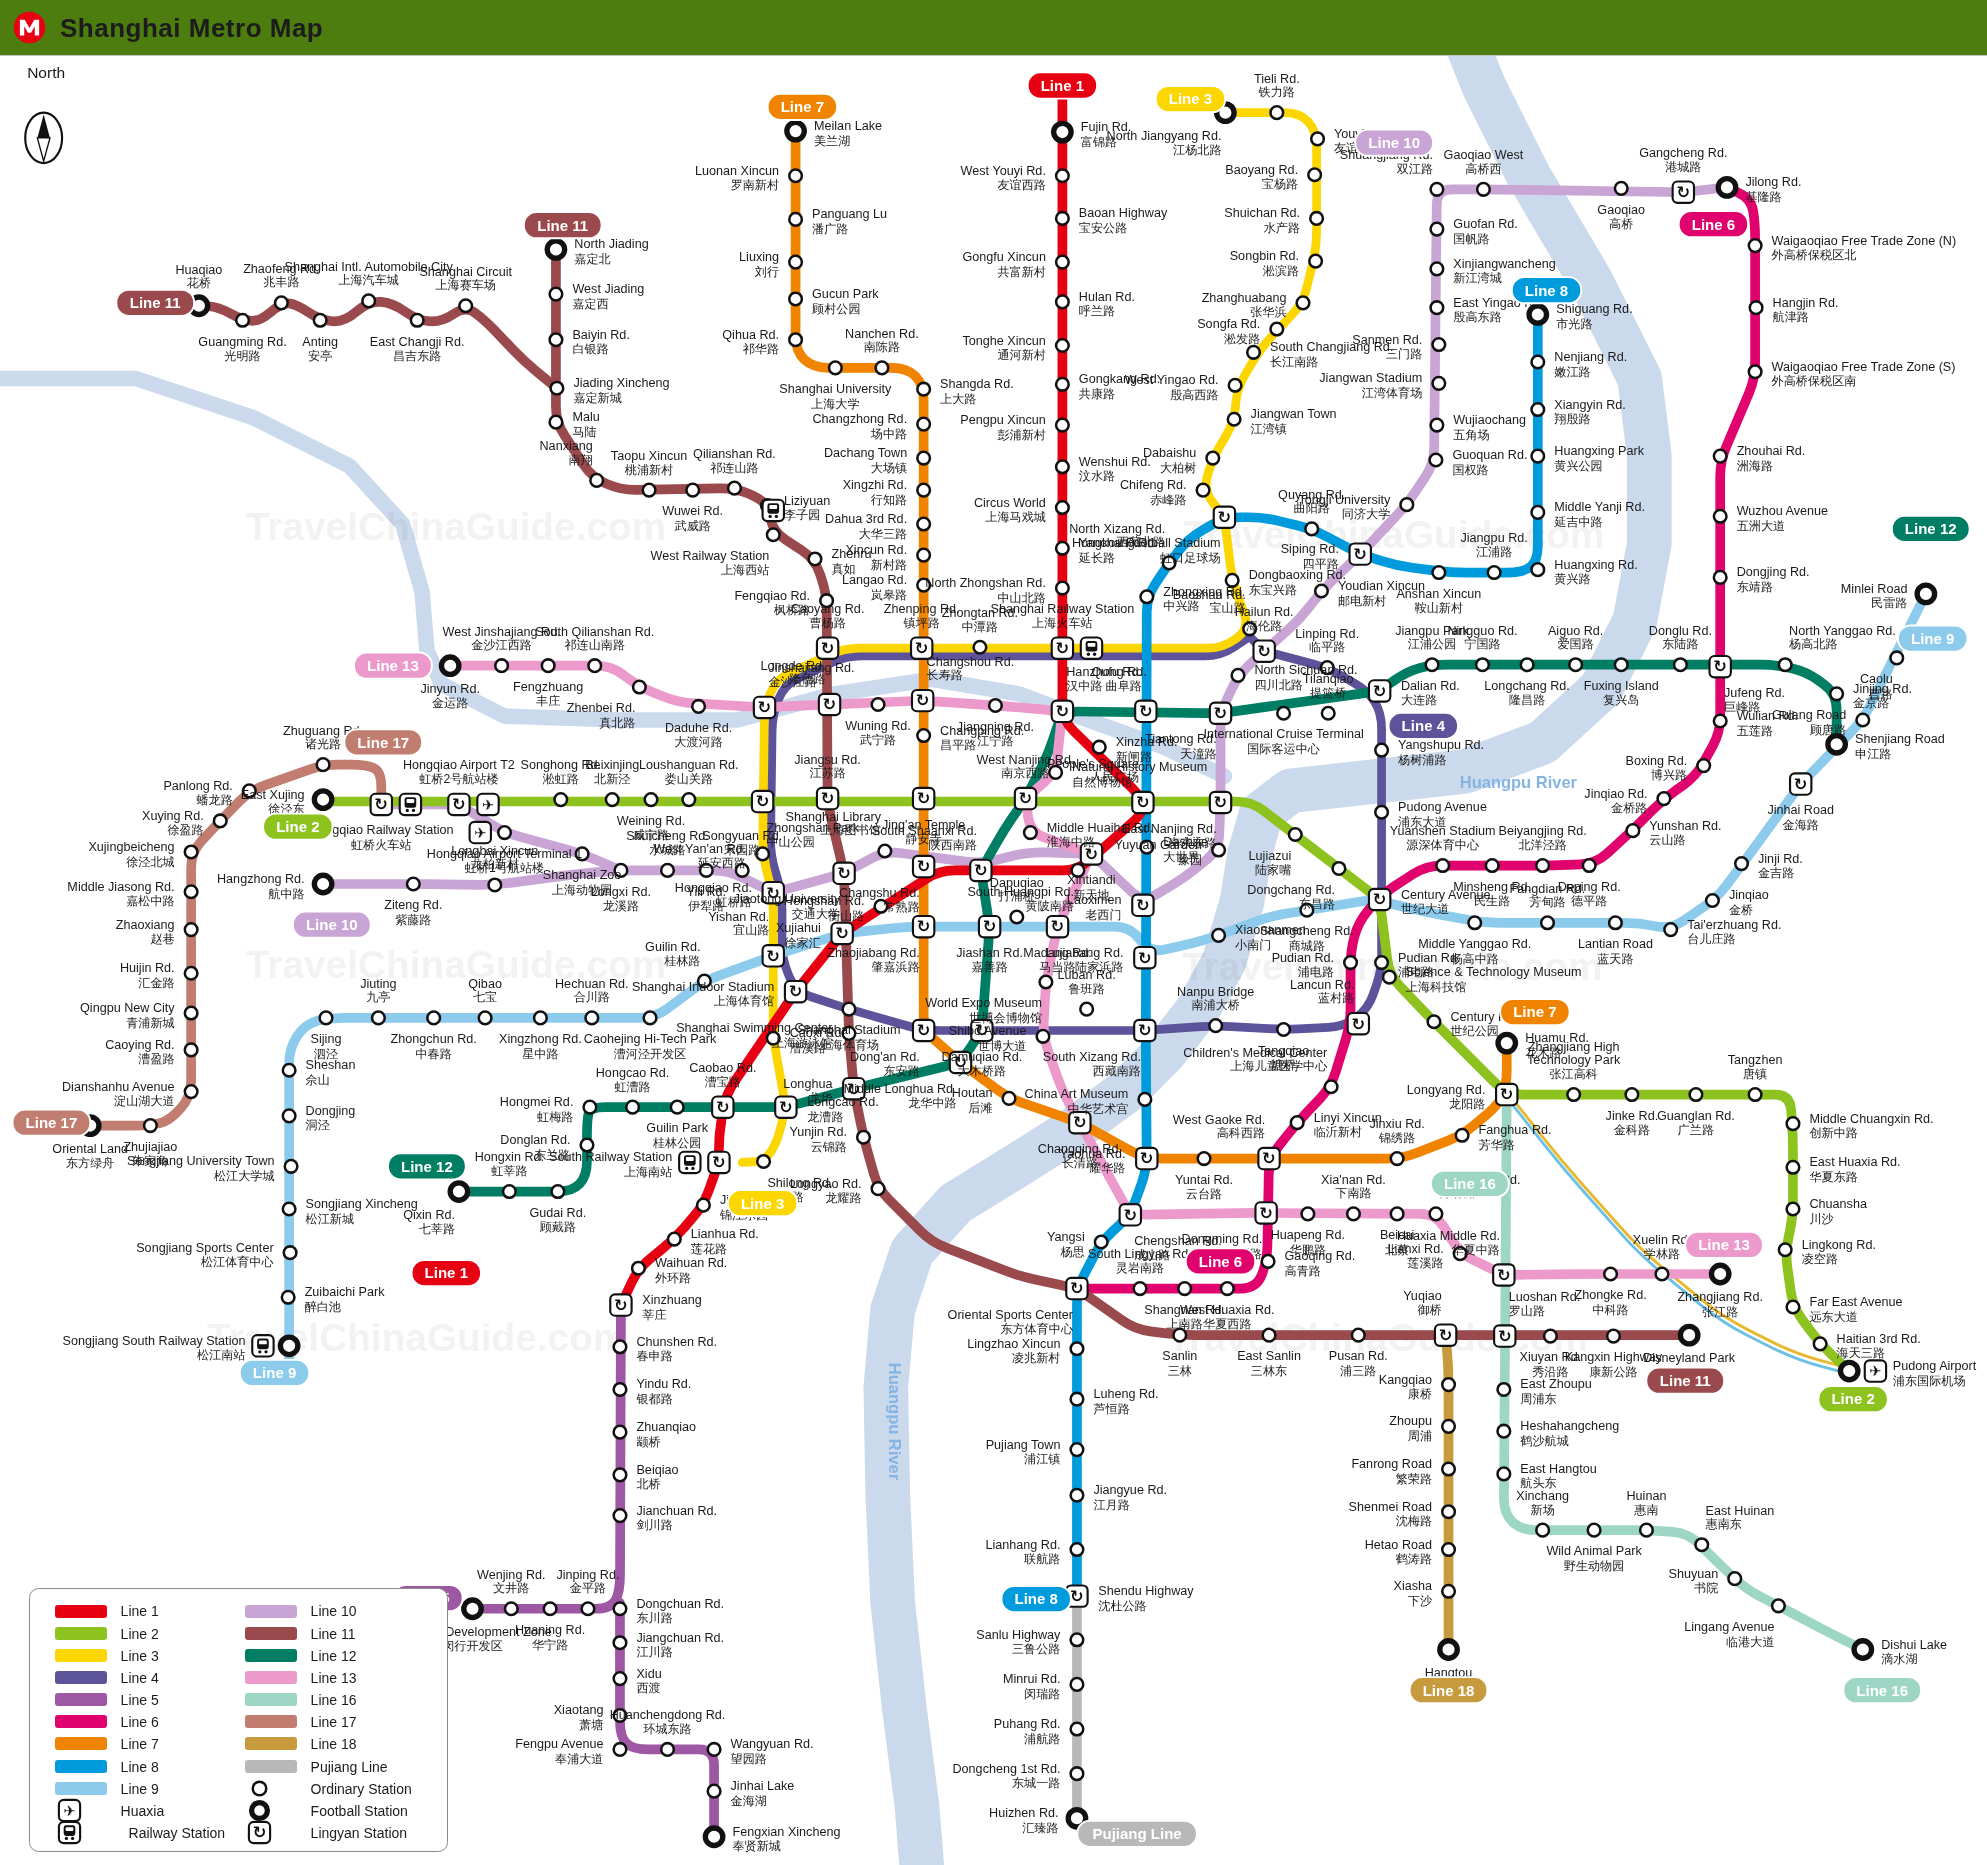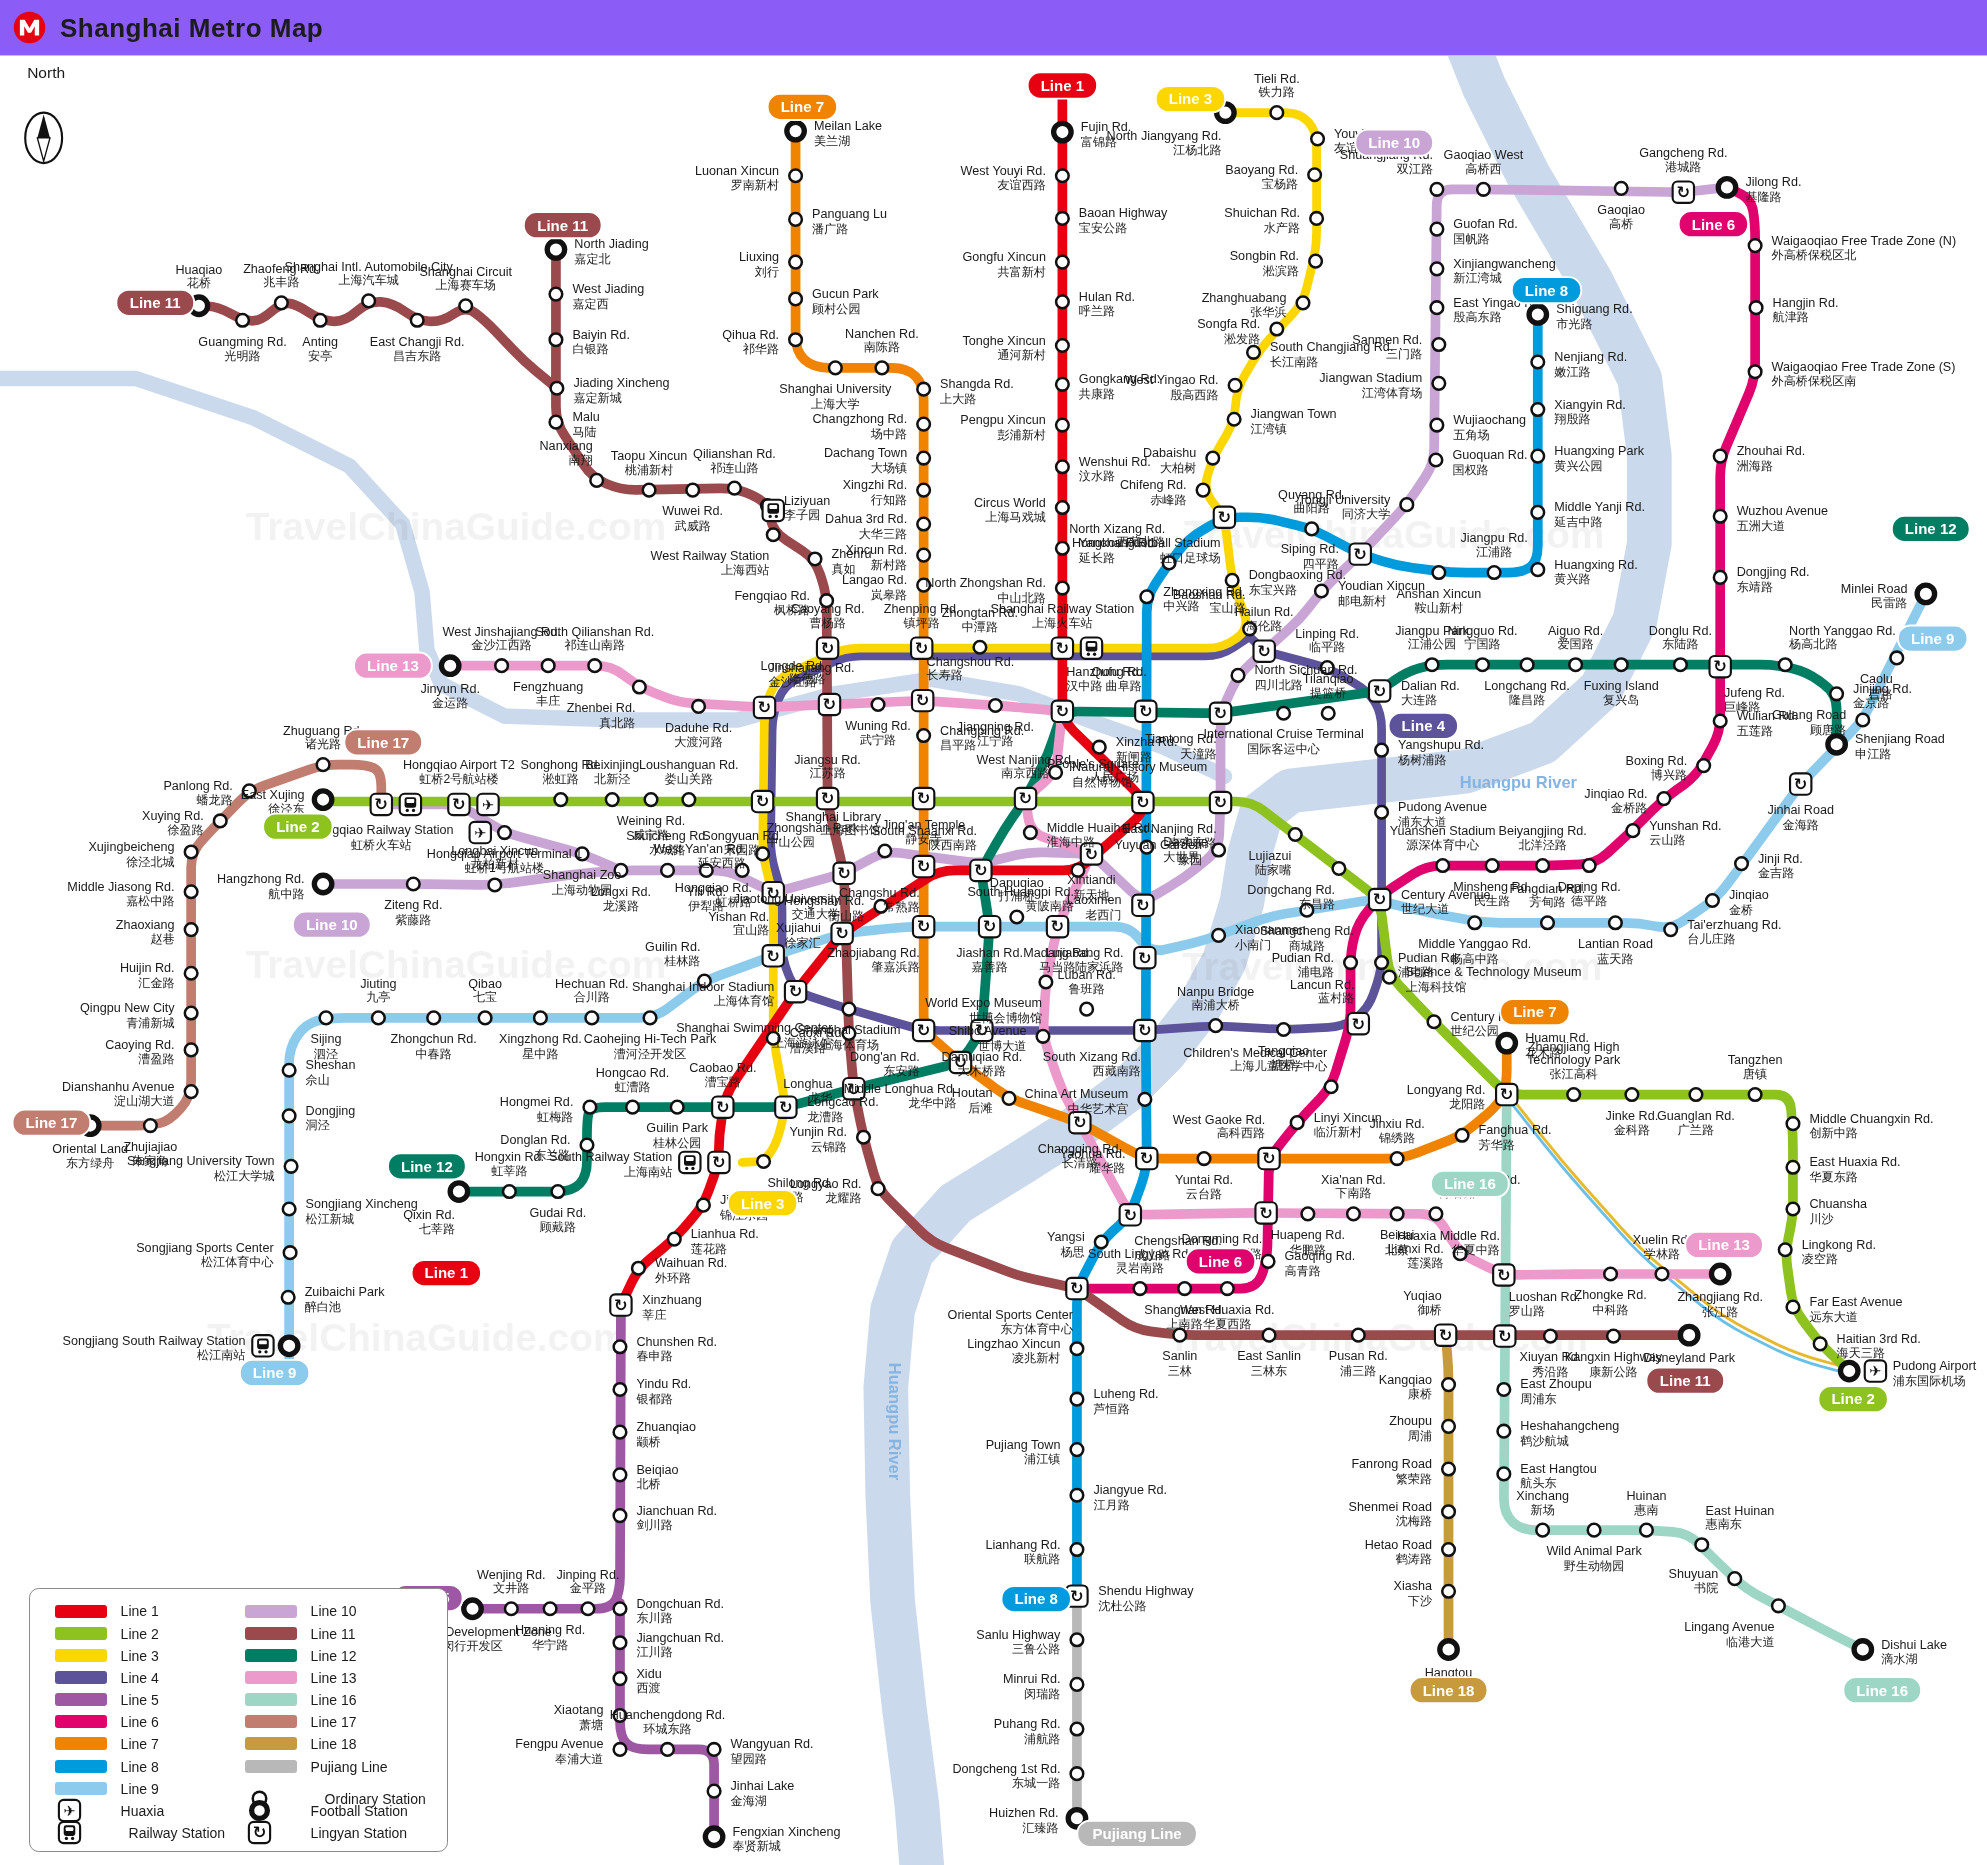--- a/index.html
+++ b/index.html
@@ -1,17 +1,17 @@
 <!DOCTYPE html>
 <html><head>
 <meta charset="utf-8">
 <style>
   html,body{margin:0;padding:0;background:#fff;}
   body{width:1987px;height:1865px;position:relative;font-family:"Liberation Sans",sans-serif;overflow:hidden;}
-  #topbar{position:absolute;left:0;top:0;width:1987px;height:55px;background:#8b5cf6;border-bottom:1px solid #c2c2c0;}
+  #topbar{position:absolute;left:0;top:0;width:1987px;height:55px;background:#4d7c0f;border-bottom:1px solid #c2c2c0;}
   #topbar .logo{position:absolute;left:11.6px;top:9.7px;width:35px;height:35px;}
   #topbar h1{position:absolute;left:60px;top:12.6px;margin:0;font-size:26px;font-weight:bold;color:#1c1c1c;letter-spacing:0.5px;}
   #map{position:absolute;left:0;top:0;}
   #legend{position:absolute;left:29px;top:1588px;width:419px;height:264px;background:#fff;border:1.9px solid #8a8a8a;border-radius:9.7px;box-sizing:border-box;}
   .lg-row{position:absolute;height:21.3px;display:flex;align-items:center;}
   .lg-swatch{width:52px;height:12.6px;border-radius:2.9px;margin-right:13.6px;flex:0 0 auto;}
   .lg-label{font-size:14px;color:#1c1c1c;white-space:nowrap;}
   .lg-sym{width:52px;display:flex;justify-content:flex-start;margin-right:13.6px;}
   svg text{user-select:none;}
 </style>
@@ -1806,21 +1806,21 @@
       <span class="lg-label">Line 17</span>
     </div>
     <div class="lg-row" style="top: 144px; left: 215px;">
       <span class="lg-swatch" style="background:#c79a3d"></span>
       <span class="lg-label">Line 18</span>
     </div>
     <div class="lg-row" style="top: 167px; left: 215px;">
       <span class="lg-swatch" style="background:#b8b8b8"></span>
       <span class="lg-label">Pujiang Line</span>
     </div>
-    <div class="lg-row" style="top: 199px; left: 215px; gap: 14px;">
+    <div class="lg-row" style="top: 189px; left: 215px;">
       <span class="lg-sym">
         <svg width="29" height="27" viewBox="-15 -14 30 28">
           <g>
             <circle cx="0" cy="0" r="7" fill="#fff" stroke="#111" stroke-width="2.6"></circle>
           </g>
         </svg>
       </span>
       <span class="lg-label">Ordinary Station</span>
     </div>
     <div class="lg-row" style="top: 211px; left: 215px;">

